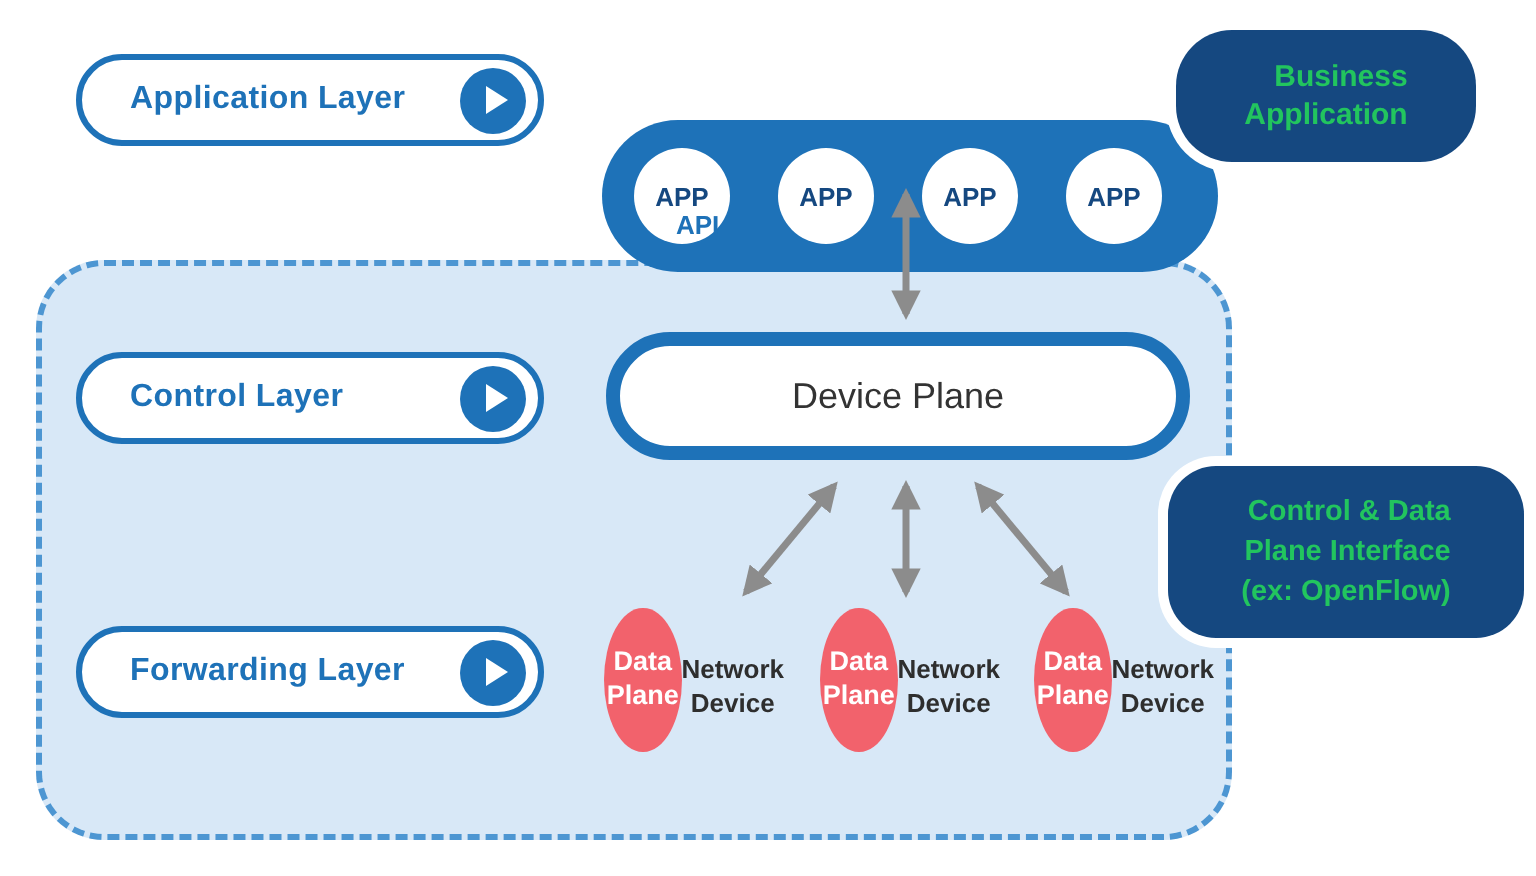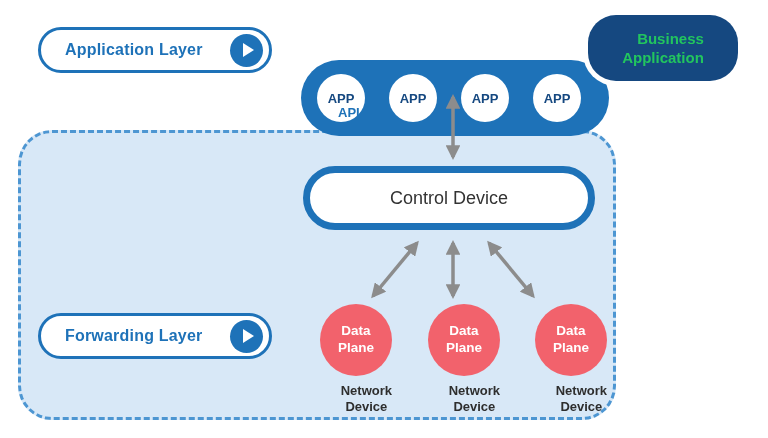--- a/index.html
+++ b/index.html
@@ -55,21 +55,21 @@
   .annot-sdn{left:478px;width:124px;color:var(--navy);}
 
   
   .control-plane{
     position:absolute;left:303px;top:166px;width:292px;height:64px;background:#fff;
     border:7px solid var(--blue);border-radius:34px;display:flex;align-items:center;
     justify-content:center;font-size:18px;color:#333;z-index:2;
   }
 
   
-  .device-col{position:absolute;top:304px;width:90px;display:flex;flex-direction:column;align-items:flex-end;z-index:2;}
+  .device-col{position:absolute;top:304px;width:90px;display:flex;flex-direction:row;align-items:center;z-index:2;}
   .data-circle{width:72px;height:72px;border-radius:50%;background:var(--red);color:#fff;
     display:flex;align-items:center;justify-content:center;text-align:center;font-weight:bold;
     font-size:13.5px;white-space:pre-line;line-height:1.25;}
   .device-label{margin-top:7px;text-align:center;font-size:13px;font-weight:bold;color:#2e2e2e;
     white-space:pre-line;line-height:1.25;}
 
   
   .arrows{position:absolute;left:0;top:0;z-index:3;pointer-events:none;}
 </style>
 </head>
@@ -101,30 +101,36 @@
       </span>
   </div>
 
   <div class="badge badge-business">
     <span>Business
 Application</span>
   </div>
 
   <span class="annot annot-api">API</span>
 
+  <div class="layer-pill" style="top:176px">
+    <span class="pill-label">Control Layer</span>
+    <span class="play-circle">
+        <span class="play-tri"></span>
+      </span>
+  </div>
 
   <div class="layer-pill" style="top:313px">
     <span class="pill-label">Forwarding Layer</span>
     <span class="play-circle">
         <span class="play-tri"></span>
       </span>
   </div>
 
   <div class="control-plane">
-    <span>Control Device</span>
+    <span>Device Plane</span>
   </div>
 
   <div class="device-col" style="left:302px">
     <div class="data-circle"><span>Data
 Plane</span></div>
     <div class="device-label">Network
 Device</div>
   </div>
   <div class="device-col" style="left:410px">
     <div class="data-circle"><span>Data
@@ -132,20 +138,25 @@
     <div class="device-label">Network
 Device</div>
   </div>
   <div class="device-col" style="left:517px">
     <div class="data-circle"><span>Data
 Plane</span></div>
     <div class="device-label">Network
 Device</div>
   </div>
 
+  <div class="badge badge-interface">
+    <span>Control &amp; Data
+Plane Interface
+(ex: OpenFlow)</span>
+  </div>
 
   <svg class="arrows" width="768" height="438">
     <defs>
       <marker id="ah" viewBox="0 0 10 10" refX="8" refY="5" markerWidth="4.2" markerHeight="4.2" orient="auto-start-reverse">
         <path d="M0,0 L10,5 L0,10 z" fill="#8C8C8C"></path>
       </marker>
     </defs>
     <line x1="453" y1="97" x2="453" y2="157" stroke="#8C8C8C" stroke-width="3.5" marker-start="url(#ah)" marker-end="url(#ah)"></line>
     <line x1="417" y1="243" x2="373" y2="296" stroke="#8C8C8C" stroke-width="3.5" marker-start="url(#ah)" marker-end="url(#ah)"></line>
     <line x1="453" y1="243" x2="453" y2="296" stroke="#8C8C8C" stroke-width="3.5" marker-start="url(#ah)" marker-end="url(#ah)"></line>

